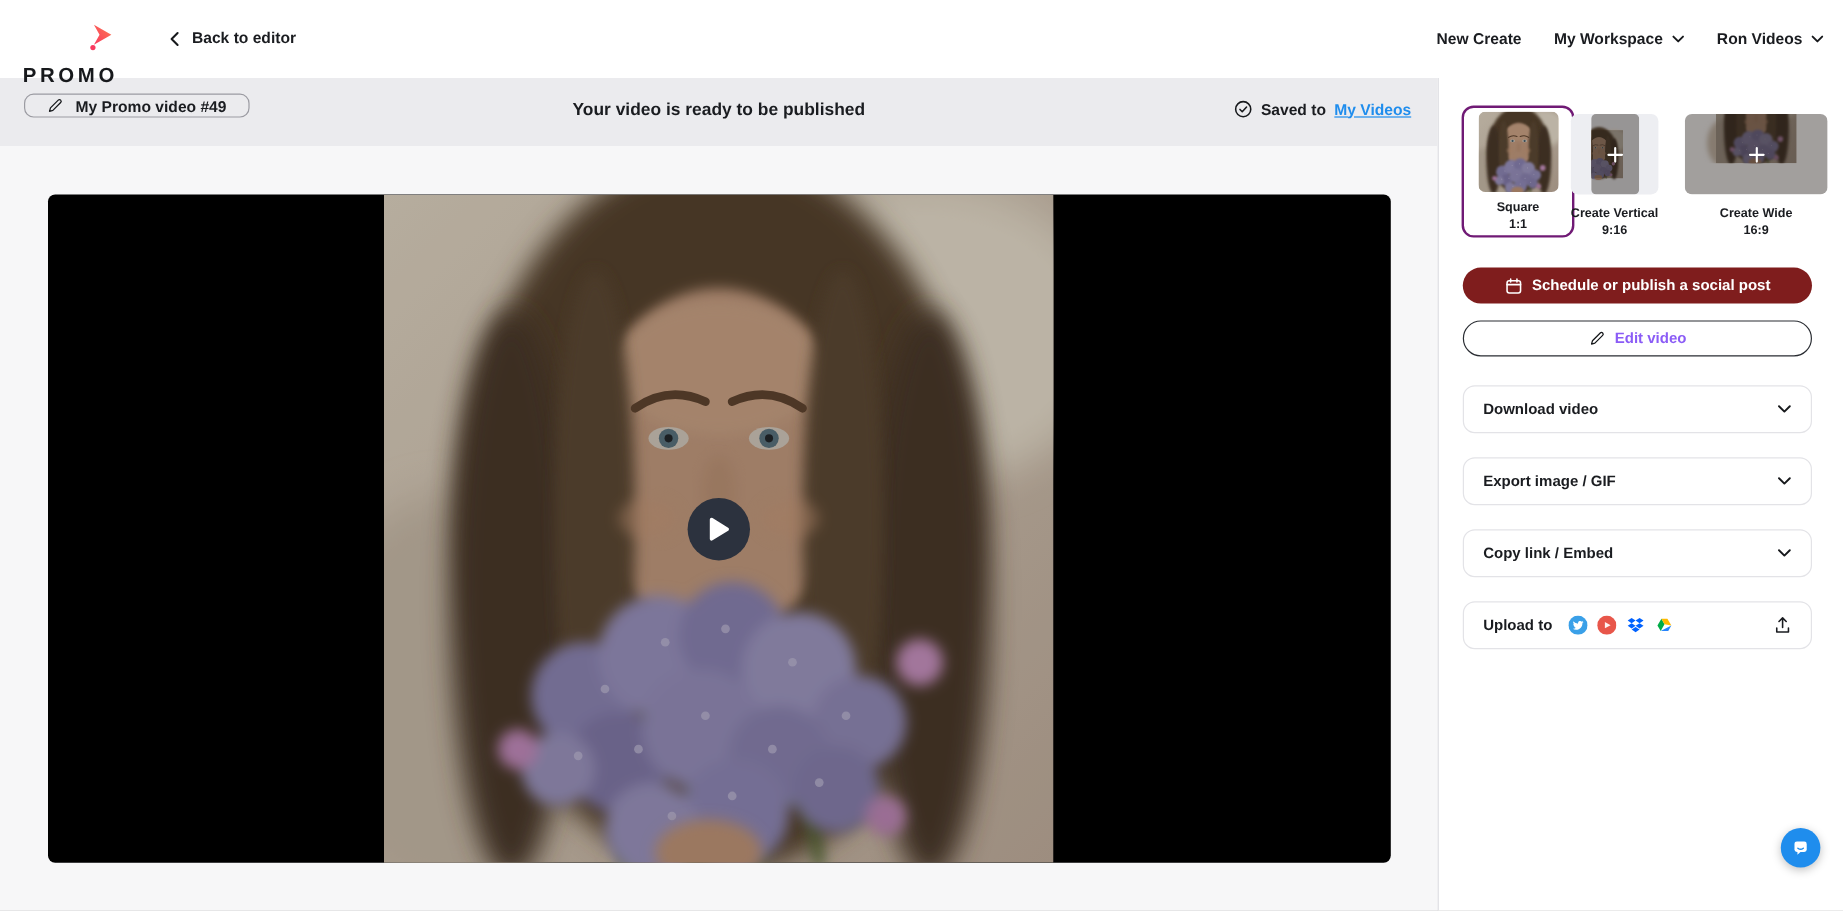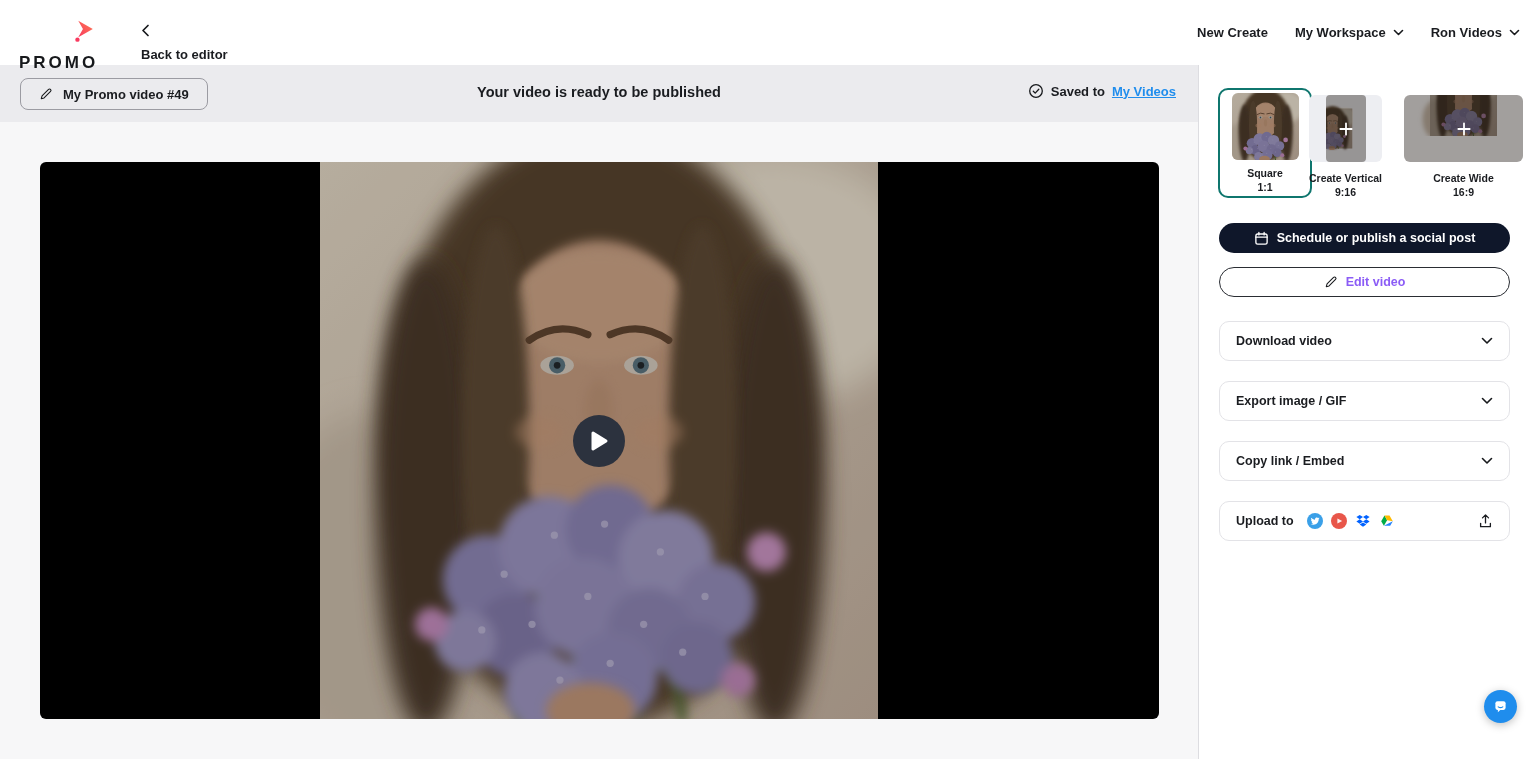--- a/index.html
+++ b/index.html
@@ -4,59 +4,59 @@
 <style>
   * { margin:0; padding:0; box-sizing:border-box; }
   html,body { width:1536px; height:759px; }
   body { font-family:"Liberation Sans", sans-serif; color:#1a1c20; background:#fff; overflow:hidden; }
   .app { position:relative; width:1536px; height:759px; }
 
   
   .topnav { position:absolute; left:0; top:0; width:1536px; height:65px; background:#fff; z-index:5; }
   .brand { position:absolute; left:19px; top:17px; display:flex; align-items:flex-end; gap:9px; cursor:pointer;flex-direction:column; }
   .brand-text { font-size:17px; font-weight:800; letter-spacing:3px; color:#17191c; }
-  .back { position:absolute; left:141px; top:24px; display:flex; align-items:flex-start; gap:10px; font-size:13px; font-weight:700; cursor:pointer;flex-direction:column; }
+  .back { position:absolute; left:141px; top:24px; display:flex; align-items:flex-end; gap:10px; font-size:13px; font-weight:700; cursor:pointer; }
   .nav-right { position:absolute; right:16px; top:0; height:65px; display:flex; align-items:center; gap:27px; font-size:13px; font-weight:600; }
   .nav-item { display:flex; align-items:center; gap:7px; cursor:pointer; }
 
   
   .banner { position:absolute; left:0; top:65px; width:1198px; height:57px; background:#ebebee; }
-  .name-btn { position:absolute; left:20px; top:13px; height:32px; padding:0 18px; display:flex; align-items:center; gap:10px;
+  .name-btn { position:absolute; left:20px; top:13px; height:20px; padding:0 18px; display:flex; align-items:center; gap:10px;
               border:1px solid #9b9ba2; border-radius:8px; background:transparent; font-size:13px; font-weight:600; color:#1a1c20; cursor:pointer; }
   .banner-msg { position:absolute; left:0; right:0; top:19px; text-align:center; font-size:14.5px; font-weight:700; }
   .saved { position:absolute; right:22px; top:18px; display:flex; align-items:center; gap:7px; font-size:13px; font-weight:600; }
   .saved a { color:#1f8ded; font-weight:700; }
 
   
   .stage { position:absolute; left:0; top:122px; width:1198px; height:637px; background:#f7f7f8; }
   .player { position:absolute; left:40px; top:40px; width:1119px; height:557px; background:#000; border-radius:6px; overflow:hidden; }
   .player-art { position:absolute; left:280px; top:0; width:558px; height:557px; }
   .play-btn { position:absolute; left:533px; top:253px; width:52px; height:52px; border-radius:50%;
               background:#2c323e; border:none; display:flex; align-items:center; justify-content:center; cursor:pointer; }
 
   
   .sidebar { position:absolute; left:1198px; top:65px; width:338px; height:694px; background:#fff; border-left:1px solid #dddde1; }
   .fmt { position:absolute; text-align:center; font-size:10.5px; line-height:14px; font-weight:600; color:#1a1c20; cursor:pointer; }
-  .fmt-square { left:19px; top:23px; width:94px; height:110px; border:2px solid #0f766e; border-radius:10px; background:#fff; padding-top:3px; }
+  .fmt-square { left:19px; top:23px; width:94px; height:110px; border:2px solid #701a75; border-radius:10px; background:#fff; padding-top:3px; }
   .fmt-img { position:relative; border-radius:6px; overflow:hidden; margin:0 auto; }
   .fmt-square .fmt-img { width:67px; height:67px; }
   .fmt-square .fmt-labels { margin-top:6px; }
   .fmt-vert { left:110px; top:30px; width:73px; }
   .fmt-vert .fmt-frame { position:relative; width:73px; height:67px; background:#edeef2; border-radius:6px; display:flex; align-items:center; justify-content:center; }
   .fmt-vert .fmt-img { width:40px; height:67px; border-radius:4px; }
   .fmt-wide { left:205px; top:30px; width:119px; }
   .fmt-wide .fmt-img { width:119px; height:67px; }
   .fmt-vert .fmt-labels { margin-top:9px; width:95px; margin-left:-11px; }
   .fmt-wide .fmt-labels { margin-top:9px; }
   .thumb-overlay { position:absolute; inset:0; background:rgba(34,27,22,.42); }
   .thumb-plus { position:absolute; left:50%; top:50%; transform:translate(-50%,-50%); }
 
   .btn { position:absolute; left:20px; width:291px; height:30px; border-radius:15px; display:flex; align-items:center;
          justify-content:center; gap:8px; font-size:12.5px; font-weight:700; cursor:pointer; font-family:"Liberation Sans",sans-serif; }
-  .btn-primary { top:158px; background:#0f172a; border:none; color:#fff; }
+  .btn-primary { top:158px; background:#7f1d1d; border:none; color:#fff; }
   .btn-secondary { top:202px; background:#fff; border:1px solid #2a2d33; color:#8b5cf6; }
 
   .card { position:absolute; left:20px; width:291px; height:40px; background:#fff; border:1px solid #e3e3e7; border-radius:10px;
           display:flex; align-items:center; padding:0 16px; font-size:12.5px; font-weight:600; cursor:pointer; }
   .card .spacer { flex:1; }
   .card-1 { top:256px; } .card-2 { top:316px; } .card-3 { top:376px; }
   .card-upload { top:436px; cursor:default; }
   .upload-icons { display:flex; align-items:center; gap:8px; margin-left:13px; }
   .upload-icons > span { display:flex; cursor:pointer; }
 

